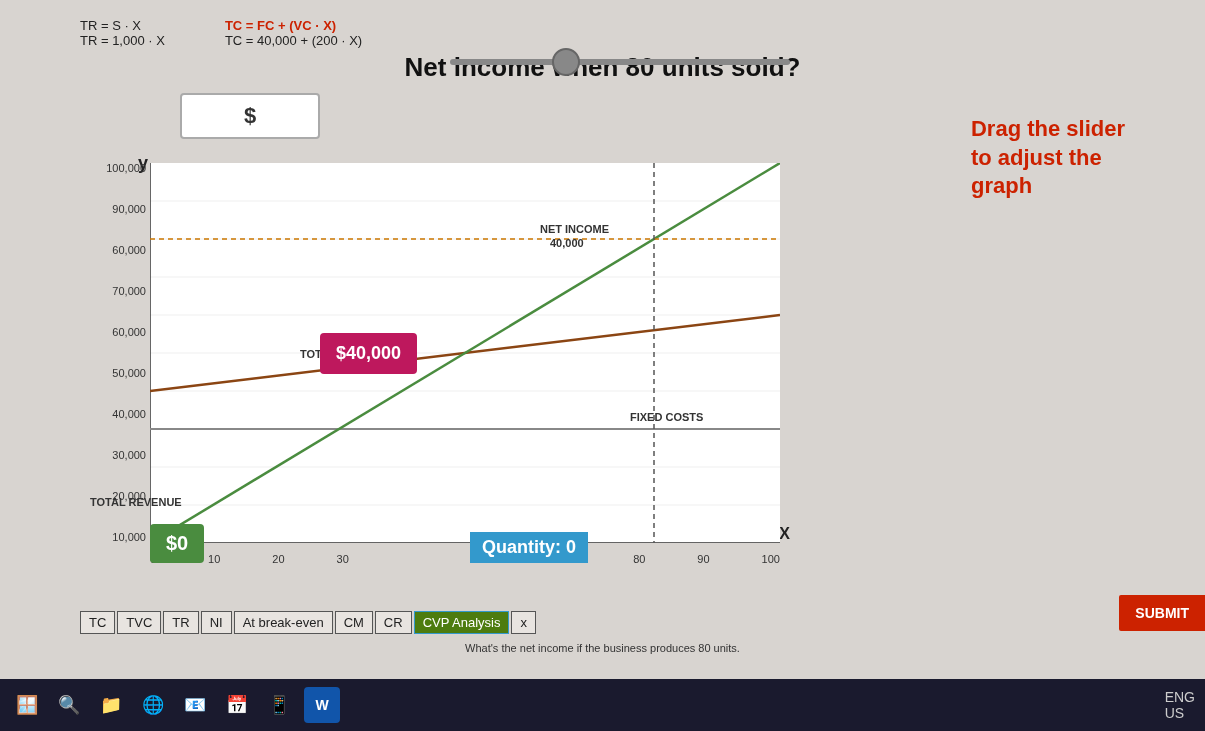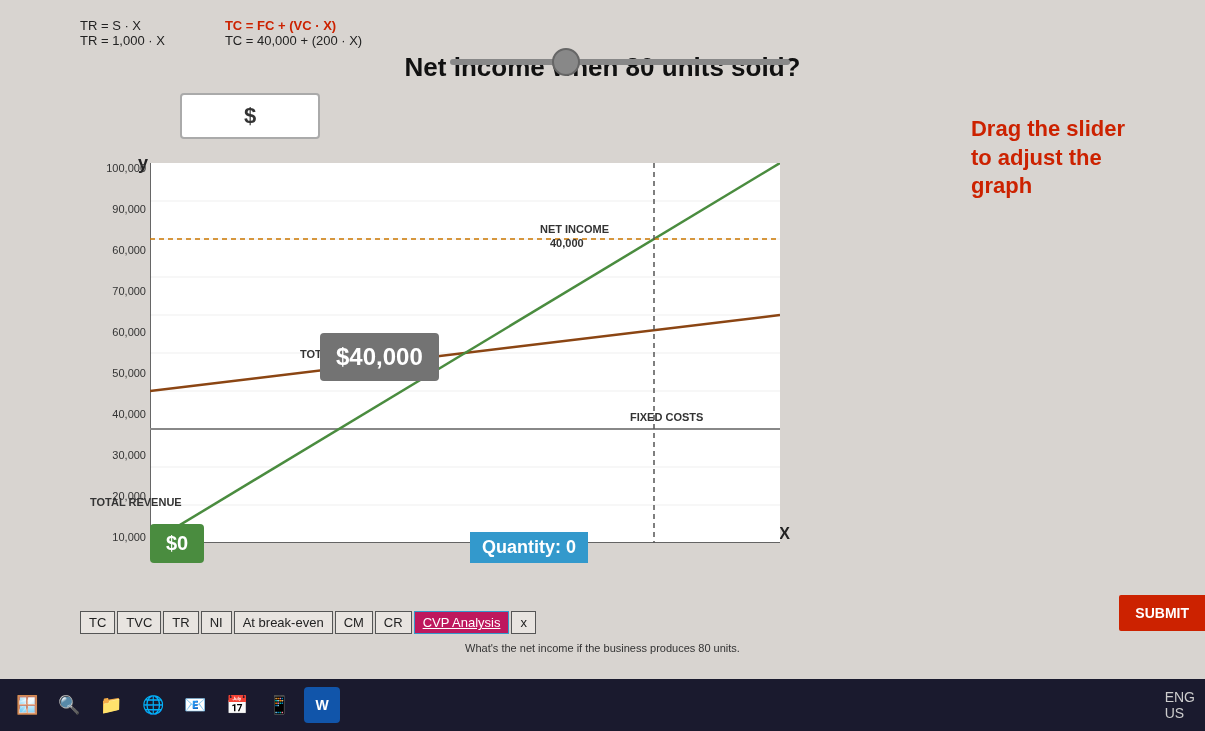--- a/index.html
+++ b/index.html
@@ -179,24 +179,24 @@
       position: absolute;
       left: 10px;
       bottom: 95px;
       font-size: 11px;
       font-weight: bold;
       color: #333;
     }
 
     .bubble-40k {
       position: absolute;
-      background: #737373;
+      background: #be185d;
       color: white;
       font-weight: bold;
-      font-size: 24px;
+      font-size: 18px;
       padding: 10px 16px;
       border-radius: 4px;
       left: 240px;
       top: 190px;
     }
 
     .quantity-badge {
       position: absolute;
       background: #3399cc;
       color: white;
@@ -232,24 +232,23 @@
 
     .tab-item {
       border: 1px solid #555;
       padding: 3px 8px;
       background: #e8e4e0;
       cursor: pointer;
       color: #222;
     }
 
     .tab-item.active {
-      background: #be185d;
+      background: #4d7c0f;
       color: white;
       border-color: #3399cc;
-      text-decoration: underline;
     }
 
     .question-footer {
       margin-top: 8px;
       font-size: 11px;
       color: #333;
       text-align: center;
     }
 
     .submit-btn {
@@ -397,20 +396,33 @@
         <line x1="504" y1="0" x2="504" y2="380" class="dashed-line-ni"></line>
 
         <text x="390" y="70" font-size="11" font-weight="bold" fill="#333">NET INCOME</text>
         <text x="400" y="84" font-size="11" font-weight="bold" fill="#333">40,000</text>
 
         <text x="150" y="195" font-size="11" font-weight="bold" fill="#333">TOTAL COSTS</text>
 
         <text x="480" y="258" font-size="11" font-weight="bold" fill="#333">FIXED COSTS</text>
       </svg>
 
+      <div class="x-labels">
+        <span>0</span>
+        <span>10</span>
+        <span>20</span>
+        <span>30</span>
+        <span style="opacity:0;"></span>
+        <span style="opacity:0;"></span>
+        <span>60</span>
+        <span>70</span>
+        <span>80</span>
+        <span>90</span>
+        <span>100</span>
+      </div>
 
       <div class="label-total-revenue">TOTAL REVENUE</div>
 
       <div class="bubble-40k">$40,000</div>
 
       <div class="quantity-badge">Quantity: 0</div>
 
       <div class="green-box-so">$0</div>
 
     </div>

